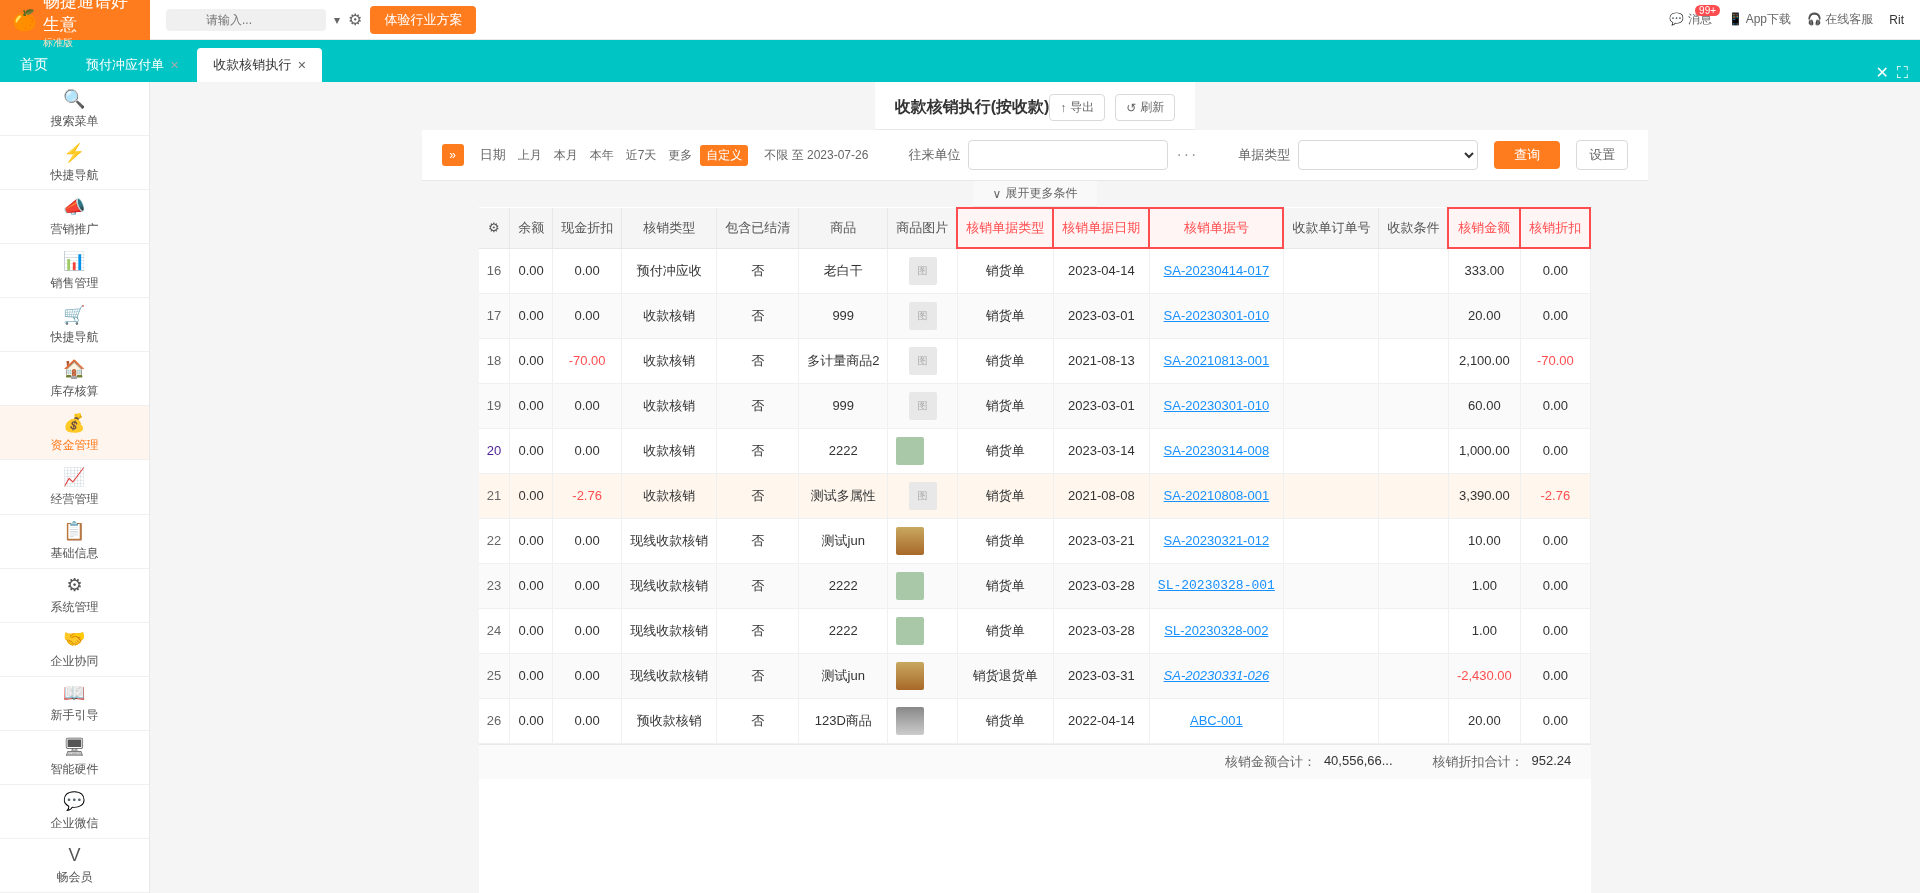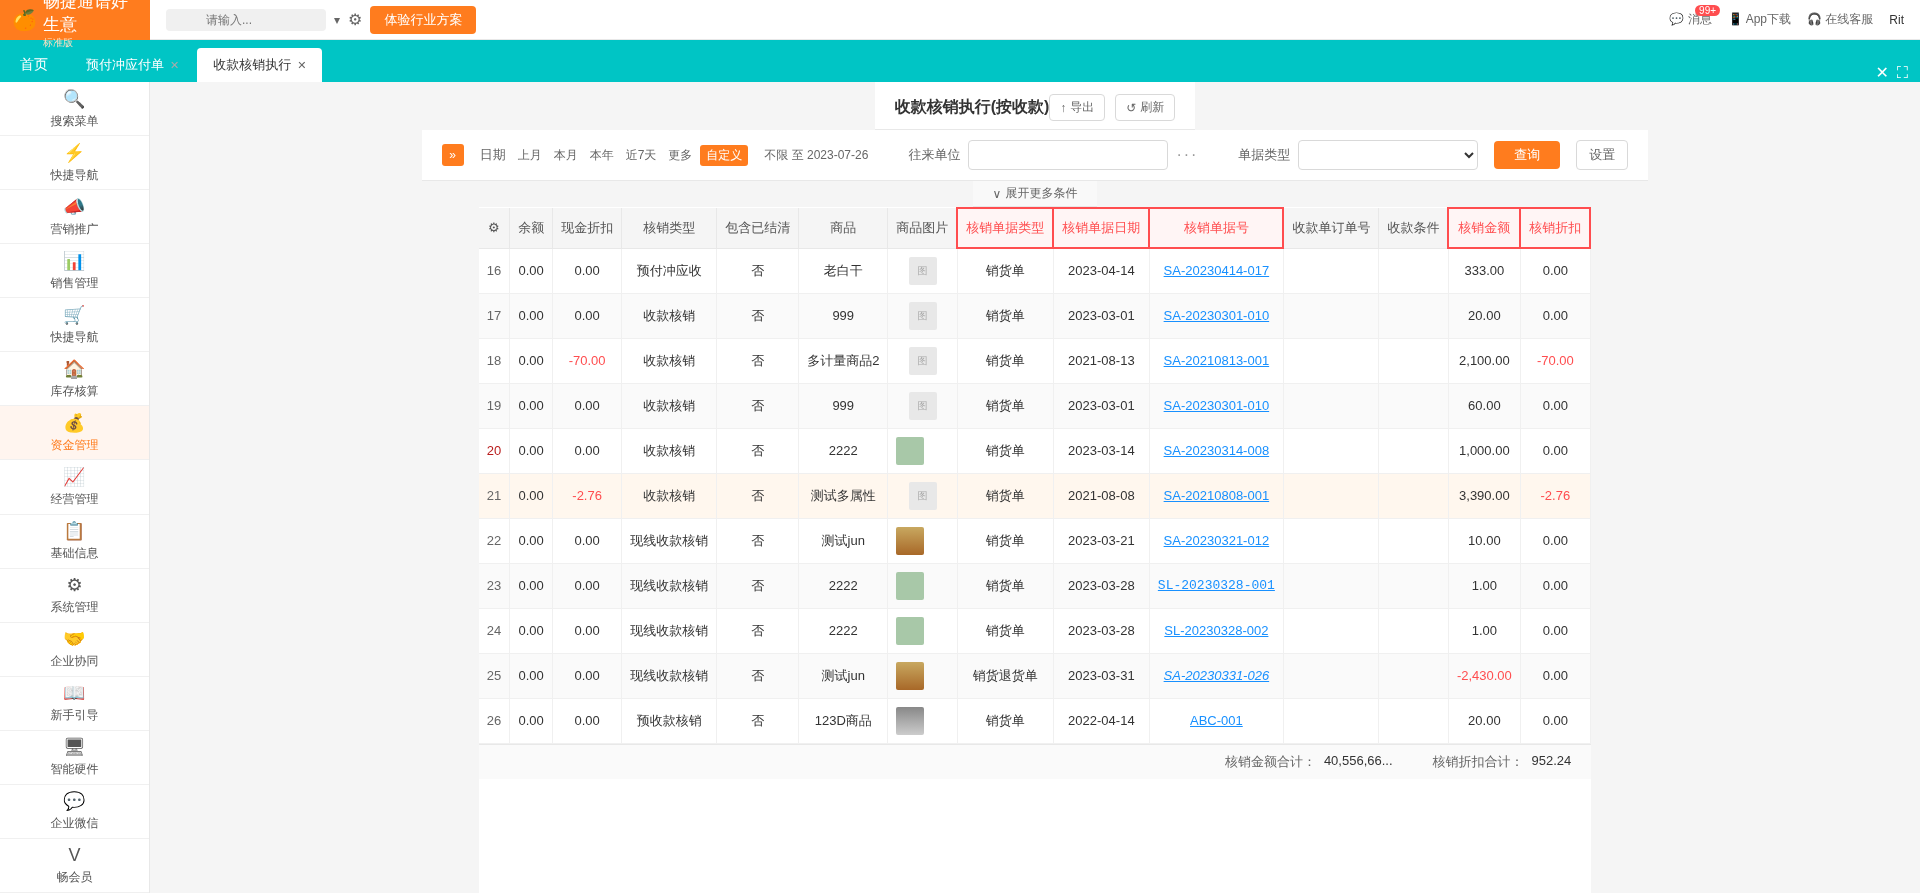--- a/index.html
+++ b/index.html
@@ -493,21 +493,21 @@
               <td><div style="width:28px;height:28px;background:#e8e8e8;border-radius:2px;display:inline-flex;align-items:center;justify-content:center;font-size:10px;color:#aaa;">图</div></td>
               <td style="border-left: 1px solid rgb(255, 224, 224);">销货单</td>
               <td style="border-left: 1px solid rgb(255, 224, 224);">2023-03-01</td>
               <td class="link-cell" style="border-left: 1px solid rgb(255, 224, 224);">SA-20230301-010</td>
               <td></td>
               <td></td>
               <td style="border-left: 1px solid rgb(255, 224, 224);">60.00</td>
               <td style="border-left: 1px solid rgb(255, 224, 224);">0.00</td>
             </tr>
             <tr>
-              <td style="color: #b91c1c;">20</td>
+              <td style="color: #4c1d95;">20</td>
               <td>0.00</td>
               <td>0.00</td>
               <td>收款核销</td>
               <td>否</td>
               <td>2222</td>
               <td>
                 <div style="width:28px;height:28px;background:#a8c8a8;border-radius:2px;"></div>
               </td>
               <td style="border-left: 1px solid rgb(255, 224, 224);">销货单</td>
               <td style="border-left: 1px solid rgb(255, 224, 224);">2023-03-14</td>

